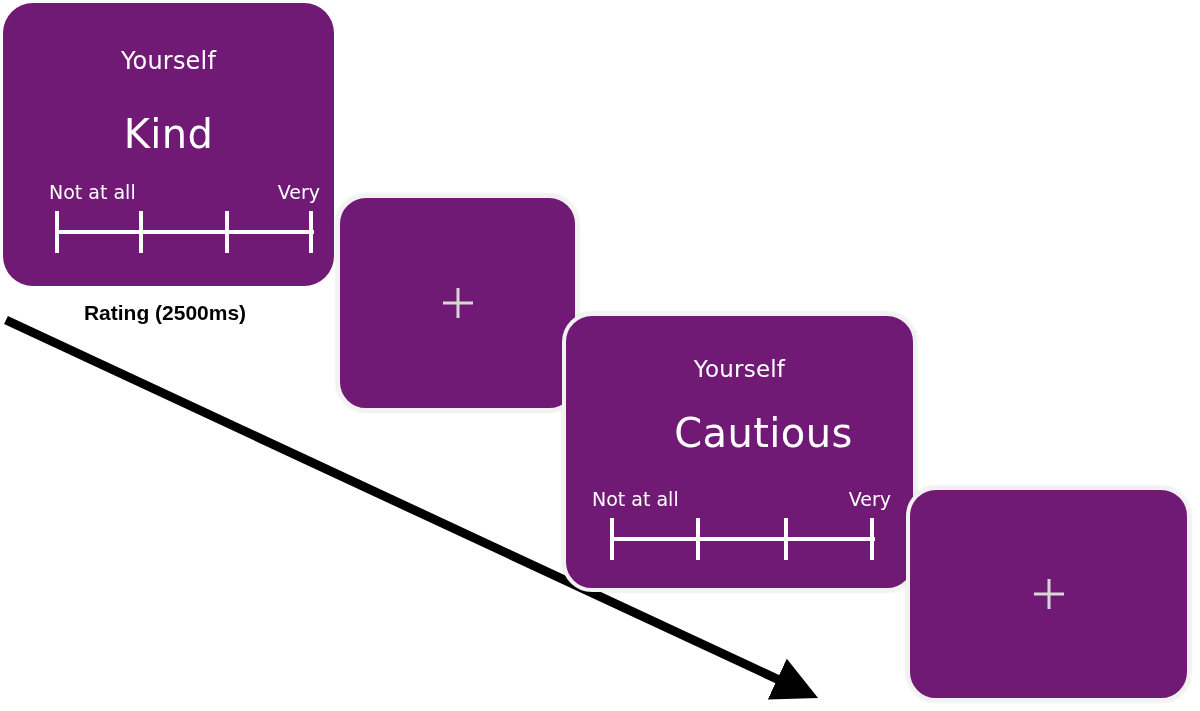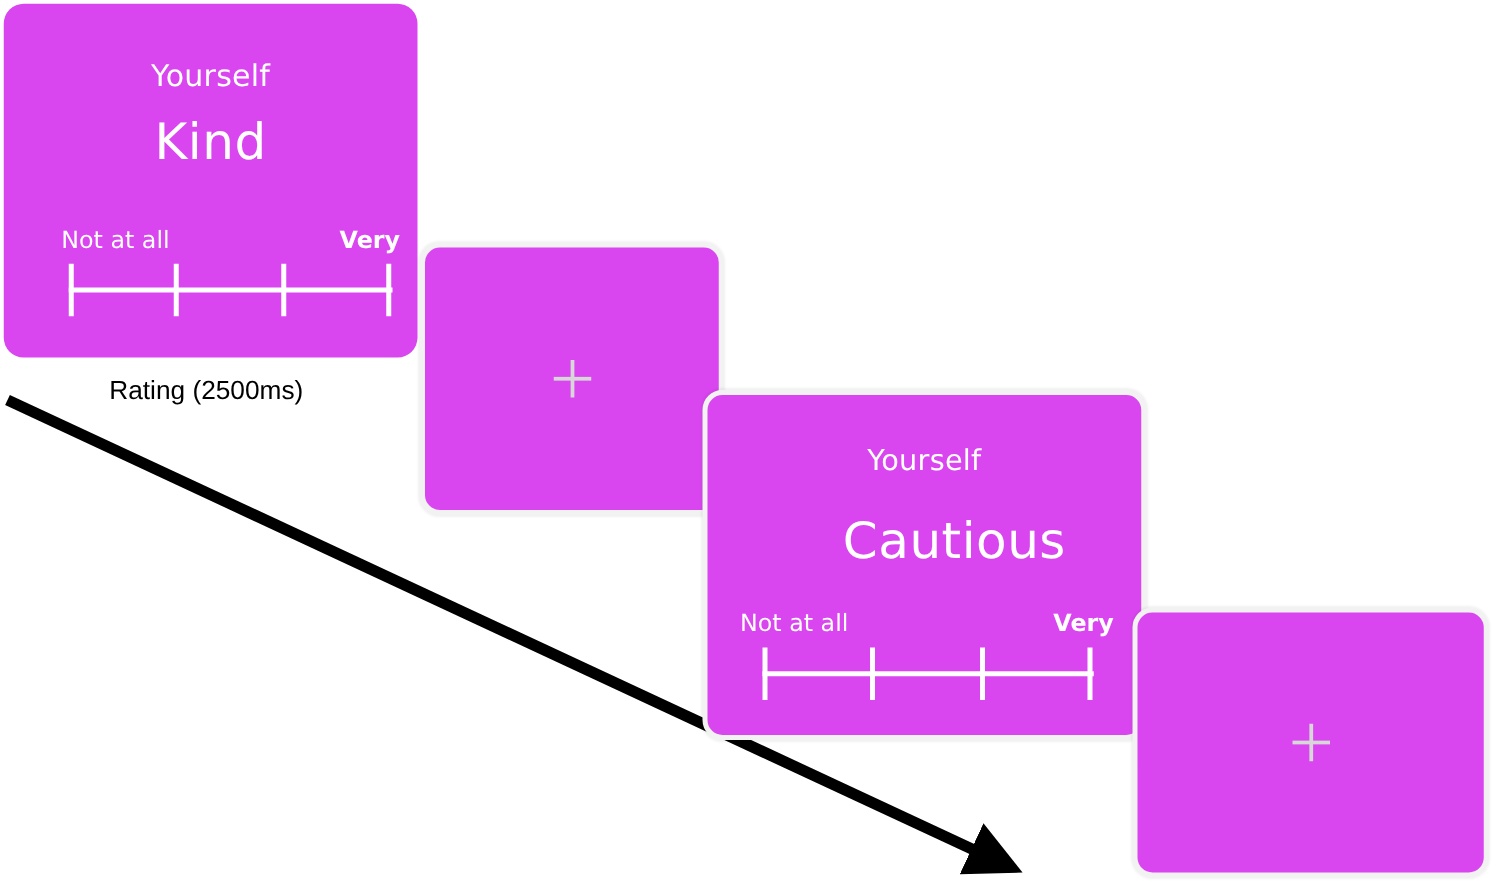--- a/index.html
+++ b/index.html
@@ -12,22 +12,22 @@
     width: 1200px;
     height: 711px;
     background: #ffffff;
     overflow: hidden;
     font-family: "Liberation Sans", sans-serif;
   }
 
   
   .screen {
     position: absolute;
-    background: #d946ef;
-    border-radius: 16px;
+    background: #701a75;
+    border-radius: 30px;
     box-sizing: border-box;
   }
   .screen.outlined {
     border: 4px solid #f2f2f2;
     box-shadow: 0 0 2px 1px rgba(0,0,0,0.06);
   }
 
   .screen-inner {
     position: relative;
     width: 100%;
@@ -64,21 +64,21 @@
     left: 0;
     right: 0;
     top: 0;
     display: flex;
     justify-content: space-between;
     color: #ffffff;
     font-family: "DejaVu Sans", sans-serif;
     align-items: flex-end;
   }
   .scale-label-left { transform: translateX(-6px); }
-  .scale-label-right { transform: translateX(6px); font-weight: bold; }
+  .scale-label-right { transform: translateX(6px); }
   .scale-bar {
     position: absolute;
     left: 0;
     right: 0;
   }
   .scale-axis {
     position: absolute;
     left: 0;
     right: 0;
     top: 50%;
@@ -124,20 +124,21 @@
 
   
   .caption {
     position: absolute;
     color: #000000;
     font-family: "Liberation Sans", sans-serif;
     font-size: 21px;
     line-height: 1.28;
     white-space: pre-line;
     text-align: center;
+    font-weight: bold;
   }
 
   
   #time-arrow {
     position: absolute;
     left: 0;
     top: 0;
     width: 1200px;
     height: 711px;
     pointer-events: none;
@@ -153,21 +154,21 @@
       <marker id="arrowhead" markerWidth="5" markerHeight="5" refX="3.4" refY="2.5" orient="auto" markerUnits="strokeWidth">
         <path d="M0,0 L5,2.5 L0,5 z" fill="#000000"></path>
       </marker>
     </defs>
     <line x1="6" y1="320" x2="805" y2="692" stroke="#000000" stroke-width="9" marker-end="url(#arrowhead)"></line>
   </svg>
 
   <div class="screen" id="screen-1" style="left:3px; top:3px; width:331px; height:283px;">
     <div class="screen-inner">
       <div class="target-label" style="top:44px; font-size:24px;">Yourself</div>
-      <div class="trait-word" style="top:88px; font-size:40px;">Kind</div>
+      <div class="trait-word" style="top:108px; font-size:40px;">Kind</div>
 
       <div class="scale" style="left:52px; right:20px; top:178px; height:72px;">
         <div class="scale-labels" style="font-size:19px;">
           <span class="scale-label-left">Not at all</span>
           <span class="scale-label-right">Very</span>
         </div>
         <div class="scale-bar" style="top:30px; height:42px;">
           <div class="scale-axis"></div>
           <div class="tick" style="left:2px;"></div>
           <div class="tick" style="left:33.3%;"></div>

